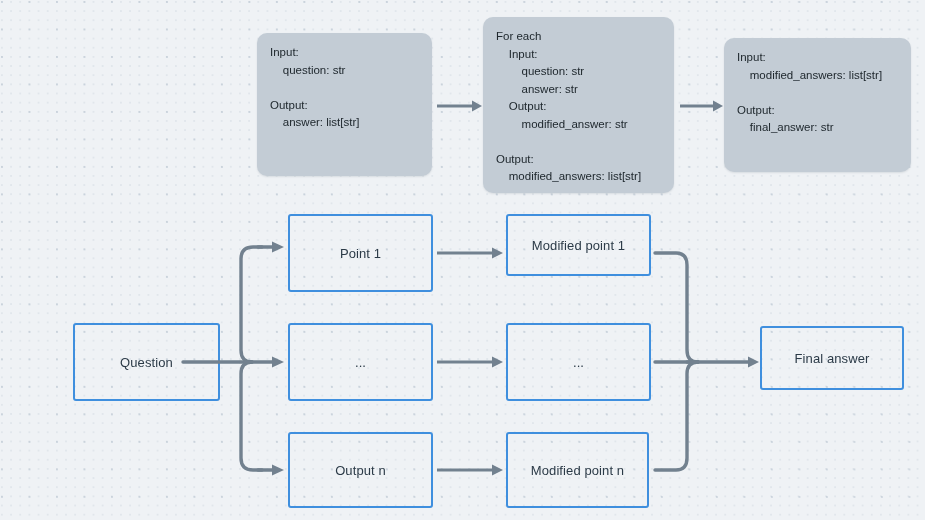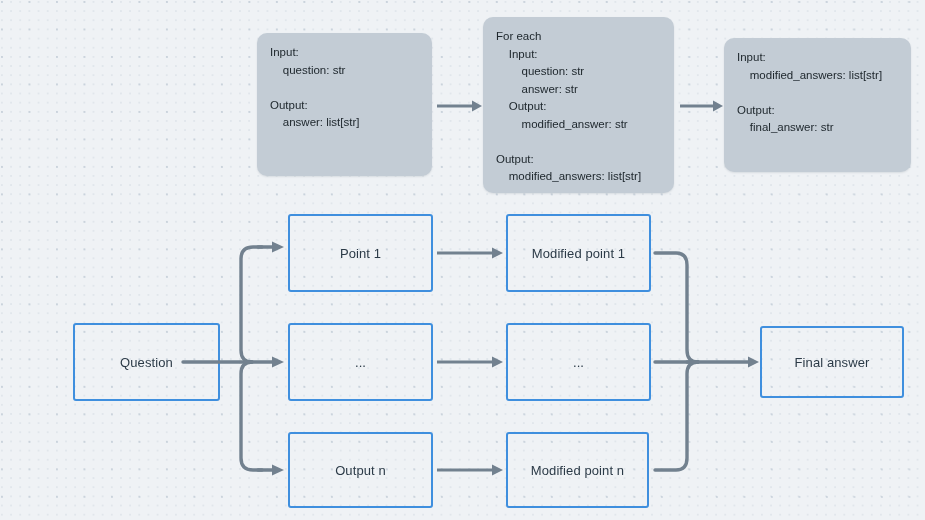--- a/index.html
+++ b/index.html
@@ -109,27 +109,27 @@
     final_answer: str</div>
 
   <div class="fbox" style="left:33px; top:323px; width:147px; height:78px;margin-left:40px;">Question</div>
 
   <div class="fbox" style="left:288px; top:214px; width:145px; height:78px;">Point 1</div>
 
   <div class="fbox" style="left:288px; top:323px; width:145px; height:78px;">...</div>
 
   <div class="fbox" style="left:288px; top:432px; width:145px; height:76px;">Output n</div>
 
-  <div class="fbox" style="left:506px; top:214px; width:145px; height:78px;">Modified point 1</div>
+  <div class="fbox" style="left:506px; top:214px; width:145px; height:62px;">Modified point 1</div>
 
   <div class="fbox" style="left:506px; top:323px; width:145px; height:78px;">...</div>
 
   <div class="fbox" style="left:506px; top:432px; width:143px; height:76px;">Modified point n</div>
 
-  <div class="fbox" style="left:760px; top:326px; width:144px; height:72px;">Final answer</div>
+  <div class="fbox" style="left:760px; top:326px; width:144px; height:64px;">Final answer</div>
 
   <svg id="edges" viewBox="0 0 925 520" xmlns="http://www.w3.org/2000/svg">
 
     <g>
       <line class="edge" x1="437" y1="106" x2="472" y2="106"></line>
       <polygon class="ahead" points="472,100.5 482,106 472,111.5"></polygon>
     </g>
 
     <g>
       <line class="edge" x1="680" y1="106" x2="713" y2="106"></line>

